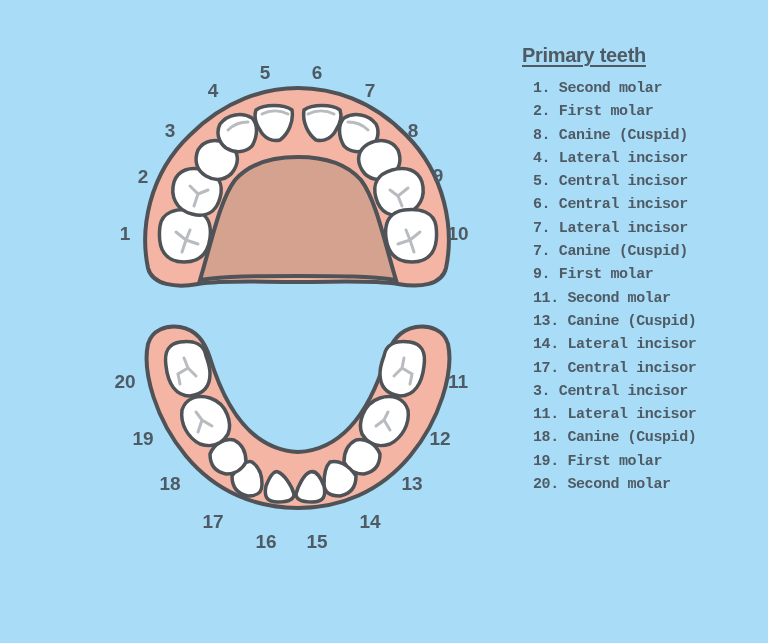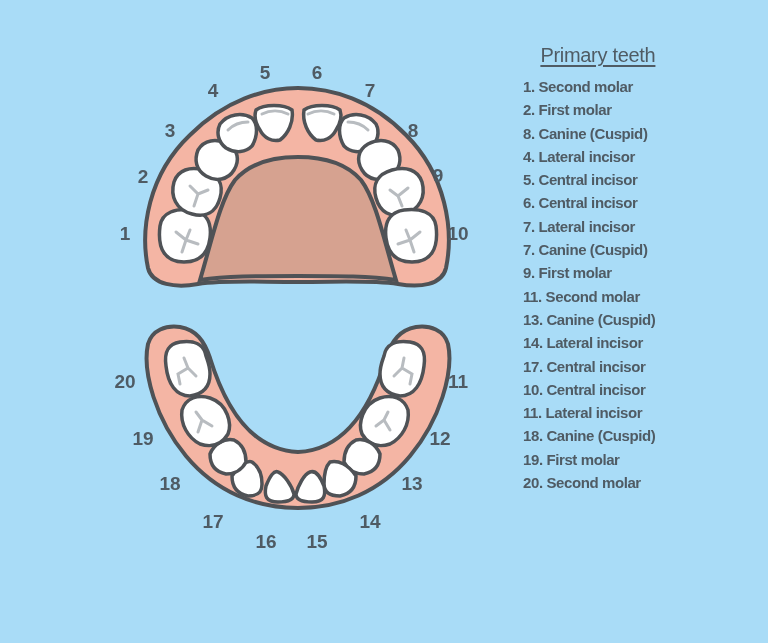--- a/index.html
+++ b/index.html
@@ -1,21 +1,21 @@
 <!DOCTYPE html>
 <html><head>
 <meta charset="utf-8">
 <style>
   html,body{margin:0;padding:0;}
   body{width:768px;height:643px;background:#a9dcf7;position:relative;overflow:hidden;font-family:"Liberation Sans",sans-serif;}
   #diagram{position:absolute;left:0;top:0;}
   .num{font-family:"Liberation Sans",sans-serif;font-weight:bold;font-size:19px;fill:#4f5b64;text-anchor:middle;}
   .legend{position:absolute;left:506px;top:44px;color:#4f5b64;}
-  .legend-title{font-weight:normal;font-size:20px;text-decoration:underline;text-decoration-thickness:2px;text-underline-offset:3px;margin:0 0 8px 0;letter-spacing:-0.3px;text-align:right;}
-  .legend-list{list-style:none;margin:0;padding:0 0 0 17px;}
+  .legend-title{font-weight:bold;font-size:20px;text-decoration:underline;text-decoration-thickness:2px;text-underline-offset:3px;margin:0 0 8px 16px;letter-spacing:-0.3px;}
+  .legend-list{list-style:none;margin:10px;padding:0 0 0 17px;font-family:Liberation Mono, monospace;}
   .legend-list li{font-weight:bold;font-size:15px;height:23.3px;line-height:23.3px;letter-spacing:-0.4px;white-space:nowrap;}
   .gum{fill:#f4b5a4;stroke:#4f5256;stroke-width:4;}
   .palate{fill:#d6a290;stroke:#4f5256;stroke-width:4;}
   .tooth{fill:#ffffff;stroke:#4f5256;stroke-width:3.5;}
   .groove{fill:none;stroke:#b8bcc0;stroke-width:3;stroke-linecap:round;}
 </style>
 </head>
 <body>
 
 <svg id="diagram" width="768" height="643" viewBox="0 0 768 643">
@@ -120,19 +120,19 @@
     <li>4. Lateral incisor</li>
     <li>5. Central incisor</li>
     <li>6. Central incisor</li>
     <li>7. Lateral incisor</li>
     <li>7. Canine (Cuspid)</li>
     <li>9. First molar</li>
     <li>11. Second molar</li>
     <li>13. Canine (Cuspid)</li>
     <li>14. Lateral incisor</li>
     <li>17. Central incisor</li>
-    <li>10. Central incisor</li>
+    <li>3. Central incisor</li>
     <li>11. Lateral incisor</li>
     <li>18. Canine (Cuspid)</li>
     <li>19. First molar</li>
     <li>20. Second molar</li>
   </ul>
 </div>
 
 </body></html>

